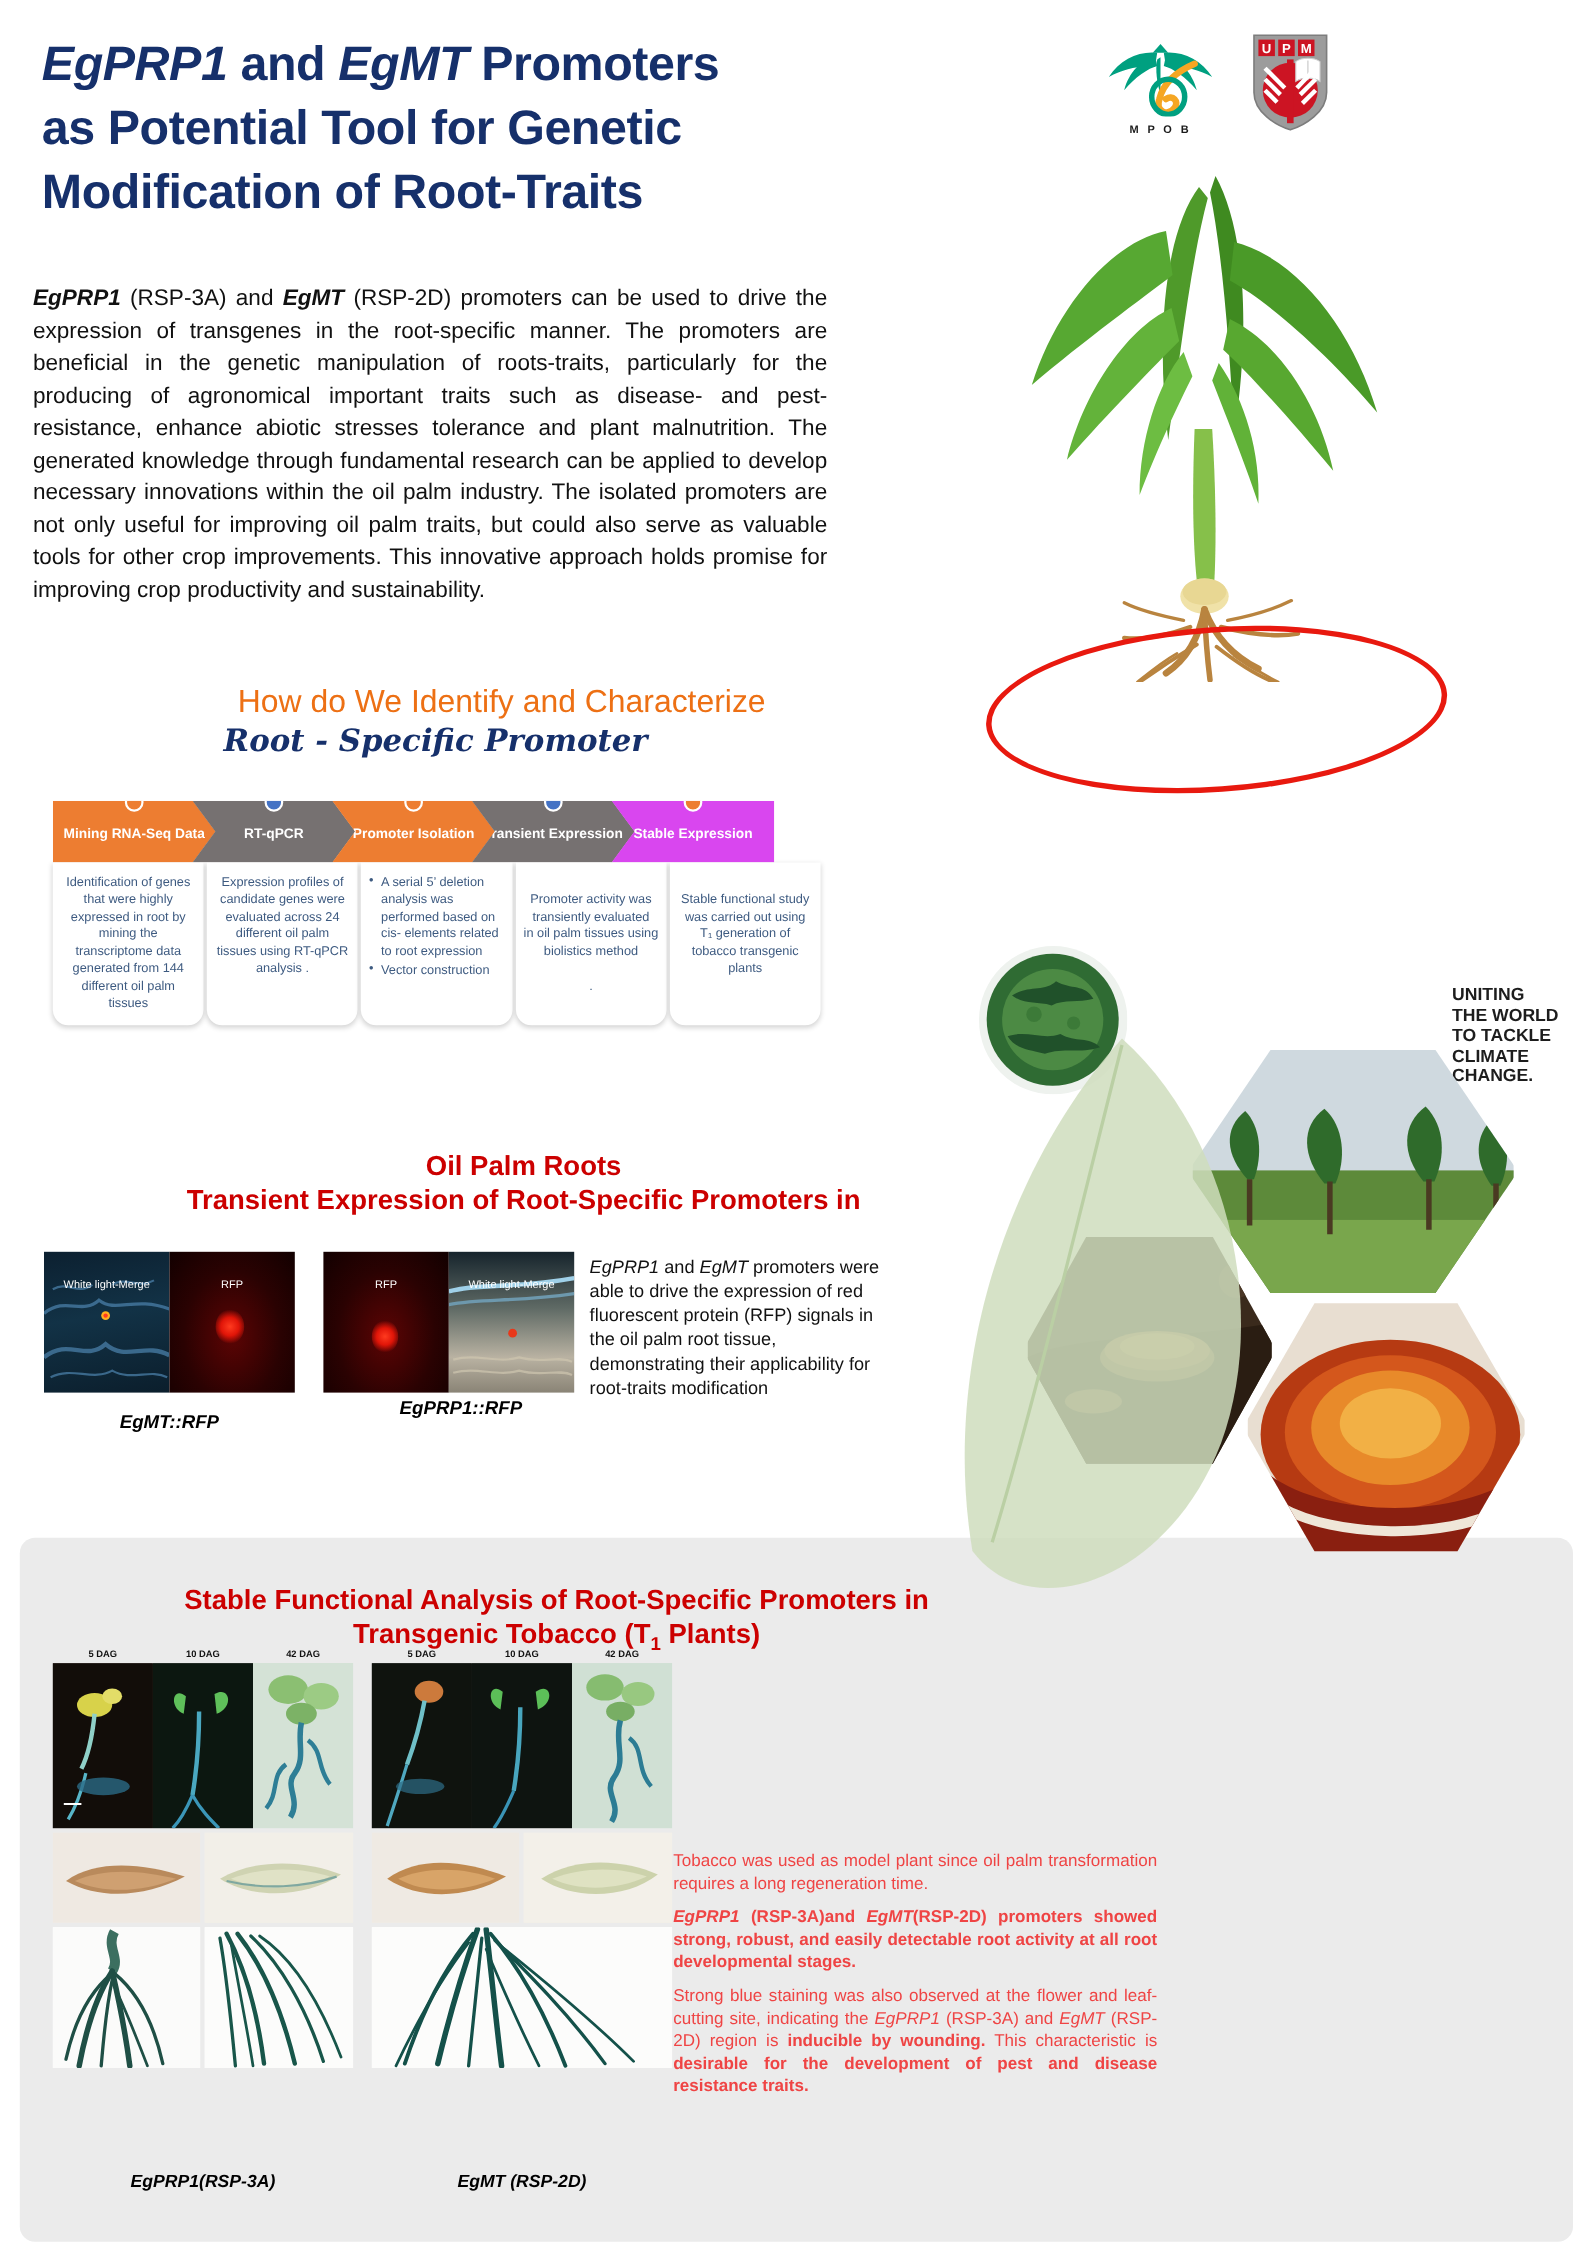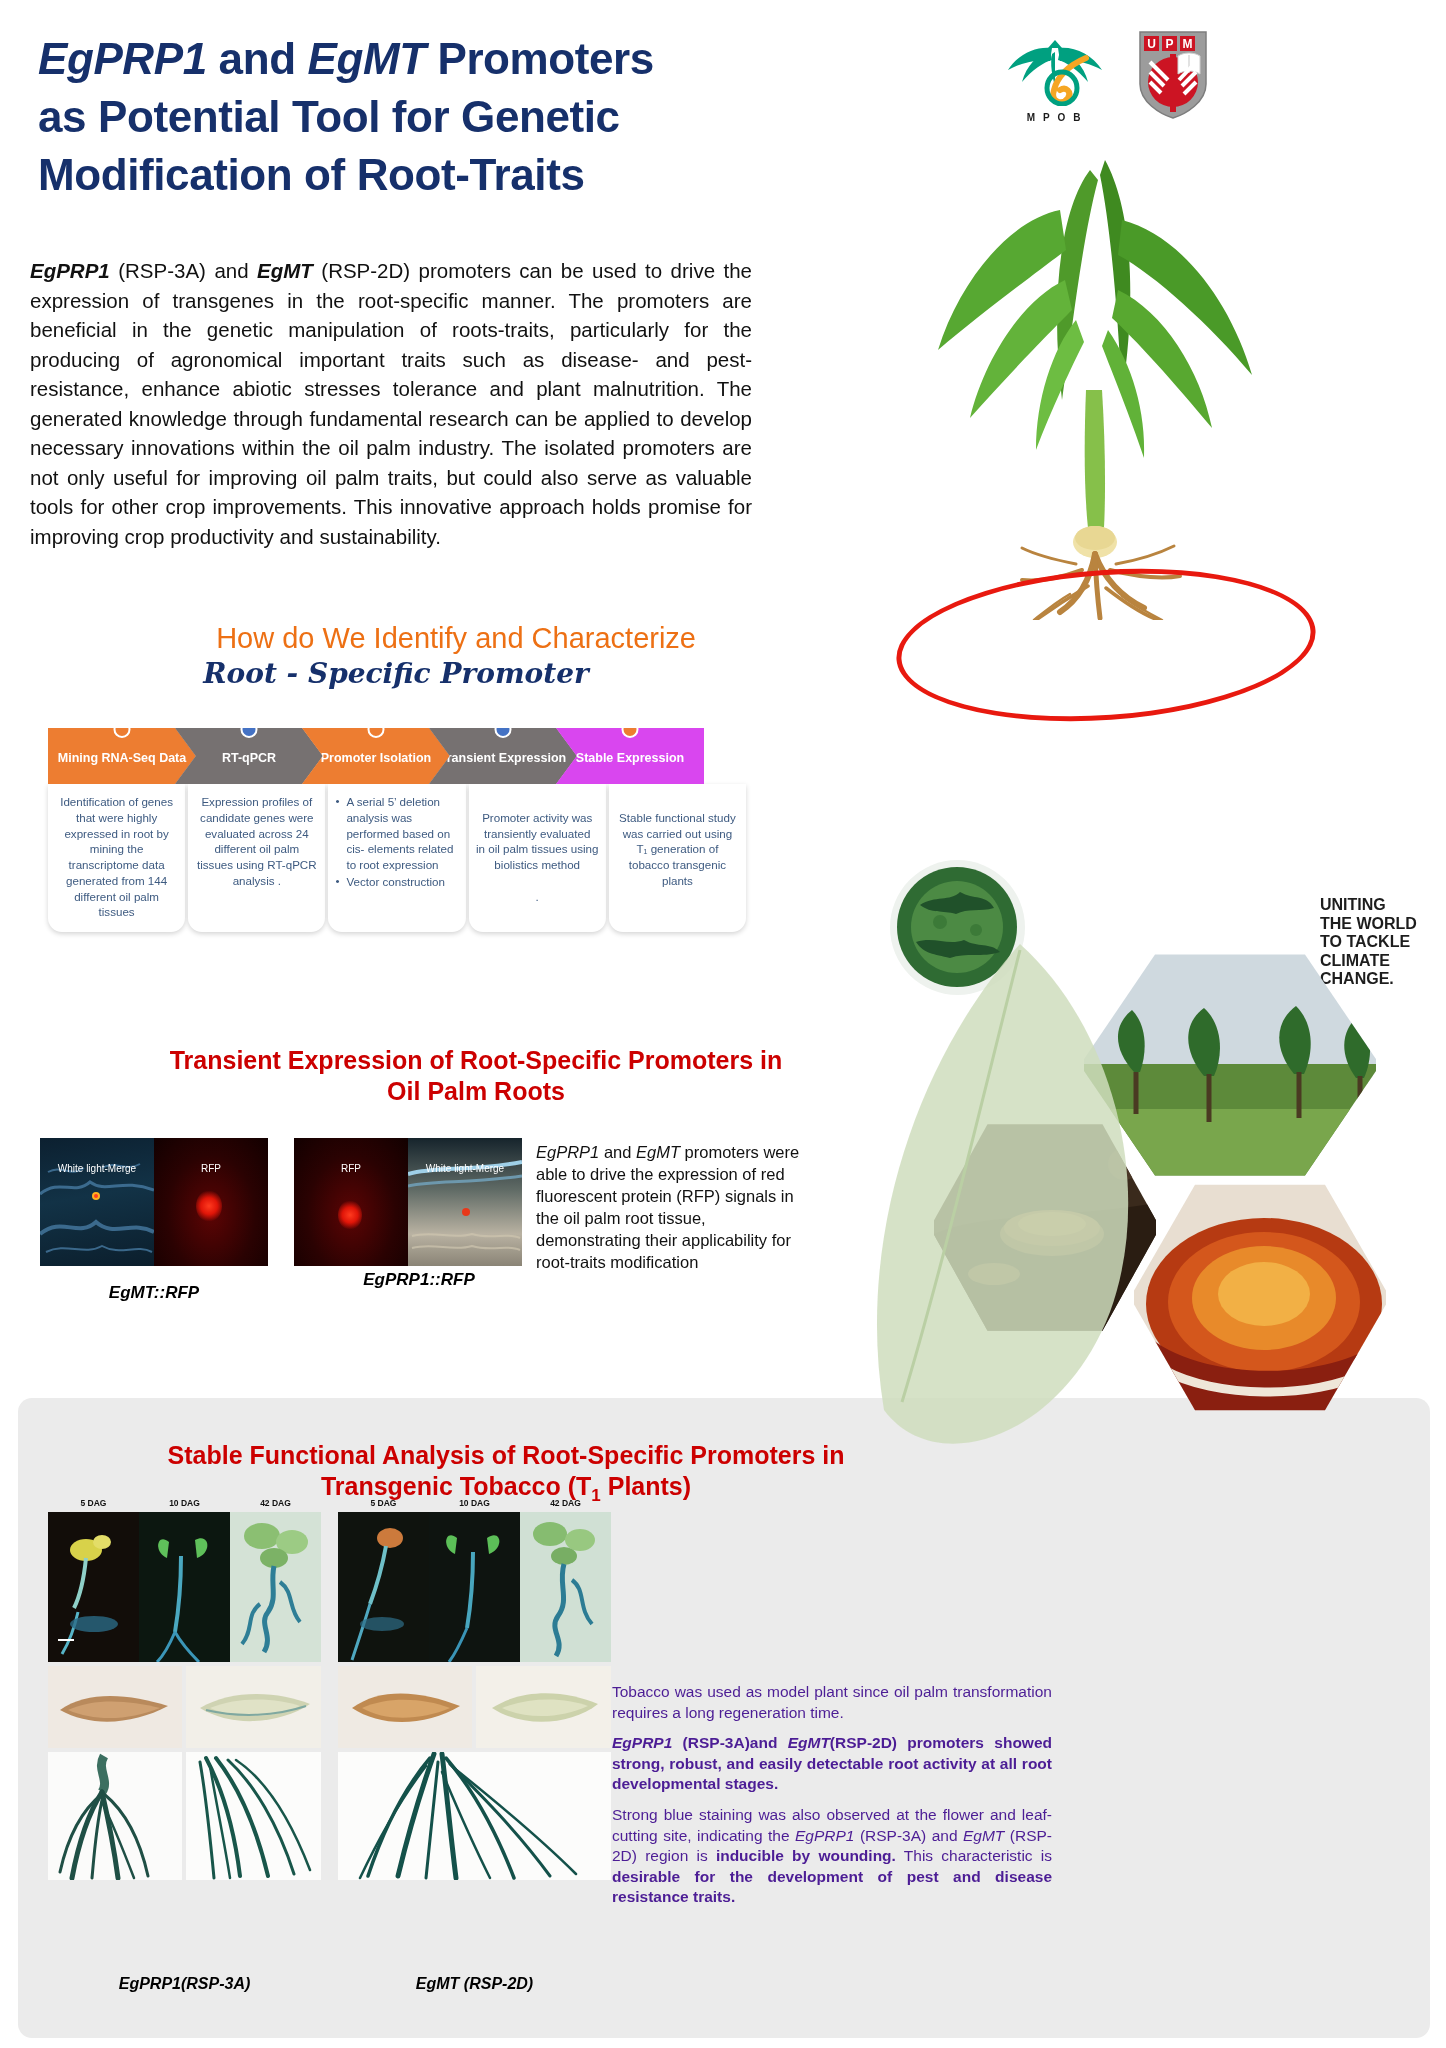--- a/index.html
+++ b/index.html
@@ -129,21 +129,21 @@
   .dag-lbl { font-size: 8.5px; font-weight: bold; color: #111; }
   .tob-top { display: flex; height: 150px; }
   .tob-cell { overflow: hidden; position: relative; }
   .tob-mid { display: flex; height: 82px; margin-top: 4px; gap: 4px; }
   .tob-bot { display: flex; height: 128px; margin-top: 4px; gap: 4px; }
   .tob-cap { position: absolute; font-size: 16px; font-weight: bold; font-style: italic; color: #000; text-align: center; z-index: 3; }
   #tcap-l { left: 48px; top: 1975px; width: 273px; }
   #tcap-r { left: 338px; top: 1975px; width: 273px; }
 
   .tob-note { position: absolute; left: 612px; top: 1682px; width: 440px;
-    font-size: 15.5px; line-height: 1.33; color: #4c1d95; z-index: 3; text-align: justify; }
+    font-size: 15.5px; line-height: 1.33; color: #ef4444; z-index: 3; text-align: justify; }
   .tob-note p { margin-bottom: 10px; }
   .tob-note b { font-weight: bold; }
   .tob-note i { font-style: italic; }
   .tob-note .bi { font-weight: bold; font-style: italic; }
 
   .red-ellipse { position: absolute; left: 896px; top: 570px; width: 420px; height: 150px;
     border: 5px solid #e8190f; border-radius: 50%; transform: rotate(-4deg); z-index: 4; }
 </style>
 </head>
 <body>
@@ -364,22 +364,22 @@
         <ellipse cx="130" cy="118" rx="96" ry="70" fill="#d4571c"></ellipse>
         <ellipse cx="130" cy="114" rx="72" ry="52" fill="#e88a2a"></ellipse>
         <ellipse cx="130" cy="110" rx="46" ry="32" fill="#f2b045"></ellipse>
         <path d="M12 150 C60 196 190 200 248 156 L248 235 L12 235 Z" fill="#8a1f10"></path>
         <path d="M30 186 C80 214 180 216 232 188" stroke="#efe6d8" stroke-width="9" fill="none"></path>
       </svg>
     </div>
   </div>
 
   <div class="sec-head-red" id="sec-transient">
+    <div>Oil Palm Roots</div>
     <div>Transient Expression of Root-Specific Promoters in</div>
-    <div>Oil Palm Roots</div>
   </div>
 
   <div class="micro-a">
     <div class="micro-pair">
       <div class="micro-half wl-merge">
         <div class="micro-cap">White light-Merge</div>
         <svg width="114" height="128" viewBox="0 0 114 128" style="position:absolute;top:0;left:0;">
           <g stroke="#4a7fa8" fill="none" opacity="0.75">
             <path d="M0 56 C20 40 34 58 50 44 C66 56 82 40 114 52" stroke-width="3"></path>
             <path d="M0 96 C22 78 38 100 56 84 C74 100 92 82 114 94" stroke-width="4"></path>

